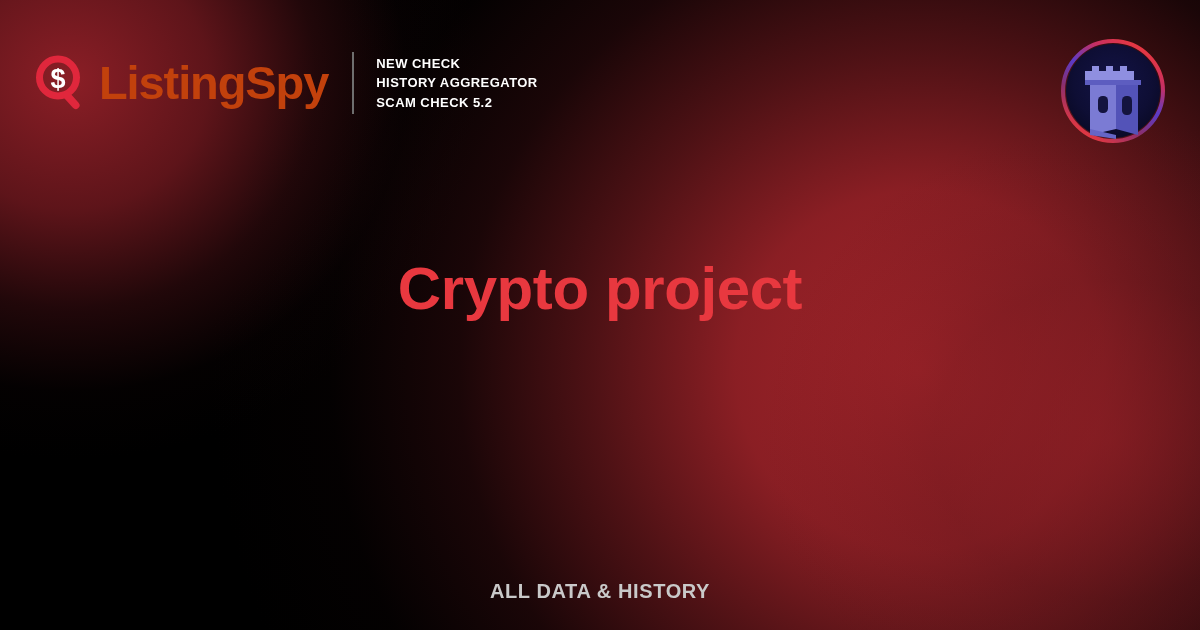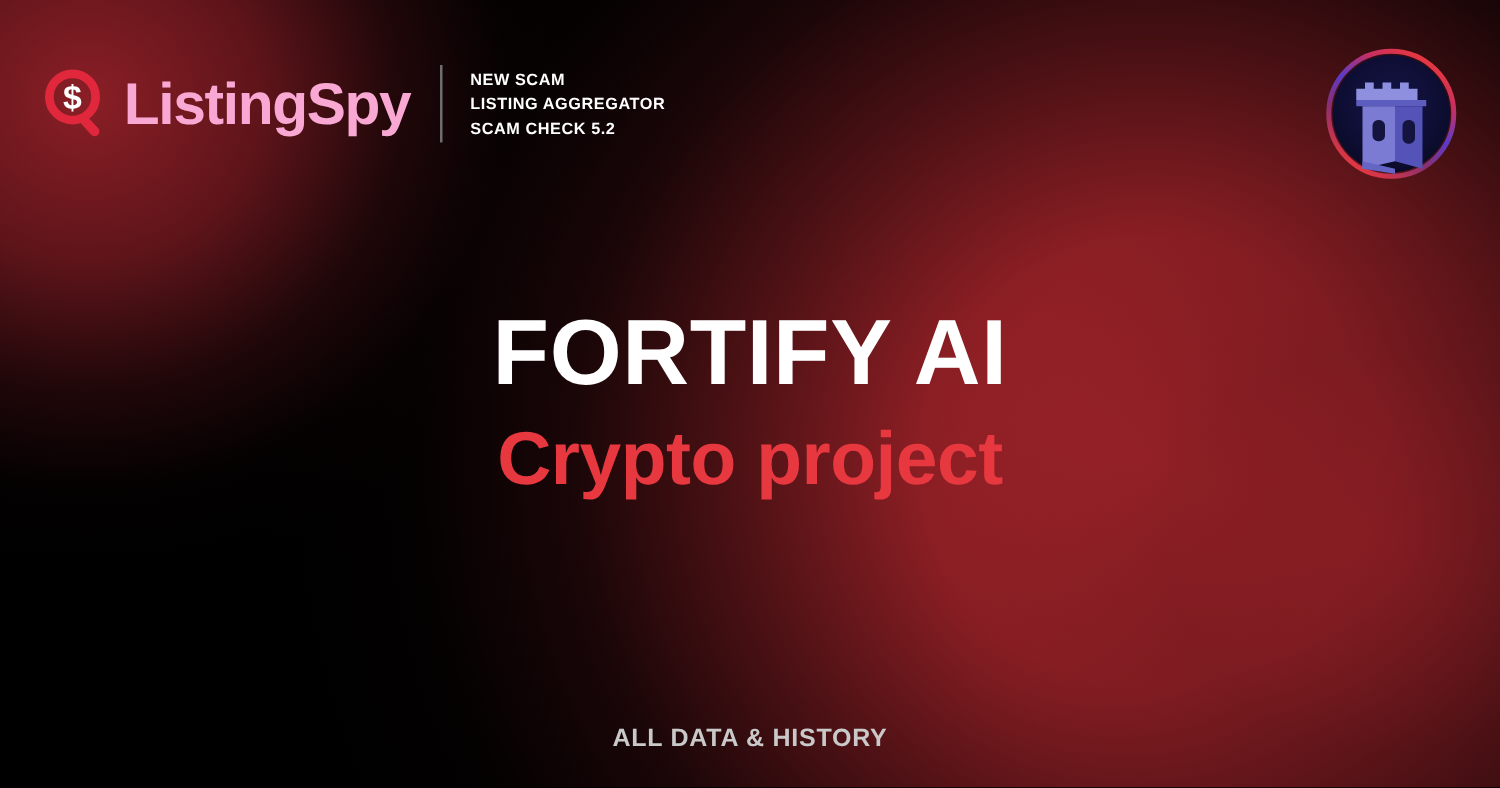--- a/index.html
+++ b/index.html
@@ -83,21 +83,21 @@
     width: 56px;
     height: 56px;
     display: block;
     flex: none;
   }
   .logo-wordmark {
     font-size: 47px;
     font-weight: 700;
     letter-spacing: -1.1px;
     line-height: 1;
-    color: #f9a8d4;
+    color: #c2410c;
     white-space: nowrap;
     margin-top: -2px;
   }
   .header-divider {
     width: 2px;
     height: 62px;
     background: #6e6e6e;
     margin: 0 22px 0 24px;
     flex: none;
   }
@@ -185,22 +185,22 @@
           <rect x="33.6" y="35.2" width="7.6" height="20.5" rx="3.8" transform="rotate(-42 37.4 45.4)" fill="#e0273c"></rect>
           <text x="24" y="32.6" text-anchor="middle" font-family="'Liberation Sans', sans-serif" font-size="27" font-weight="700" fill="#ffffff">$</text>
         </svg>
       </span>
       <span class="logo-wordmark">ListingSpy</span>
     </div>
 
     <div class="header-divider"></div>
 
     <div class="tagline">
-      <span>NEW SCAM</span>
-      <span>LISTING AGGREGATOR</span>
+      <span>NEW CHECK</span>
+      <span>HISTORY AGGREGATOR</span>
       <span>SCAM CHECK 5.2</span>
     </div>
   </div>
 
   <div class="token-badge">
     <svg viewBox="0 0 108 108" width="108" height="108" aria-hidden="true">
       <defs>
         <linearGradient id="ringGrad" x1="0.78" y1="0.04" x2="0.2" y2="0.95">
           <stop offset="0%" stop-color="#e8383f"></stop>
           <stop offset="22%" stop-color="#c62f63"></stop>
@@ -229,21 +229,20 @@
 
         <rect x="39" y="59" width="10" height="17" rx="4.5" fill="#14143f"></rect>
         <rect x="63" y="59" width="10" height="19" rx="4.5" fill="#14143f"></rect>
 
         <path d="M31 92 l26 6 v4 l-26 -4 Z" fill="#6565c6"></path>
       </g>
     </svg>
   </div>
 
   <div class="center-block">
-    <h1 class="project-title">FORTIFY AI</h1>
     <h2 class="project-subtitle">Crypto project</h2>
   </div>
 
   <div class="footer">
     <span class="footer-text">ALL DATA &amp; HISTORY</span>
   </div>
 
 </div>
 
 </body></html>

